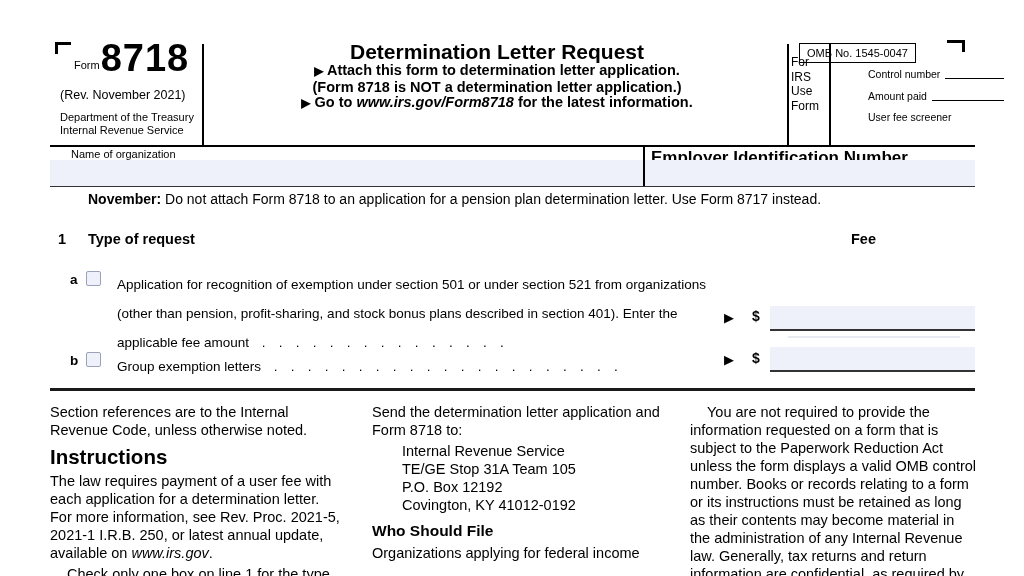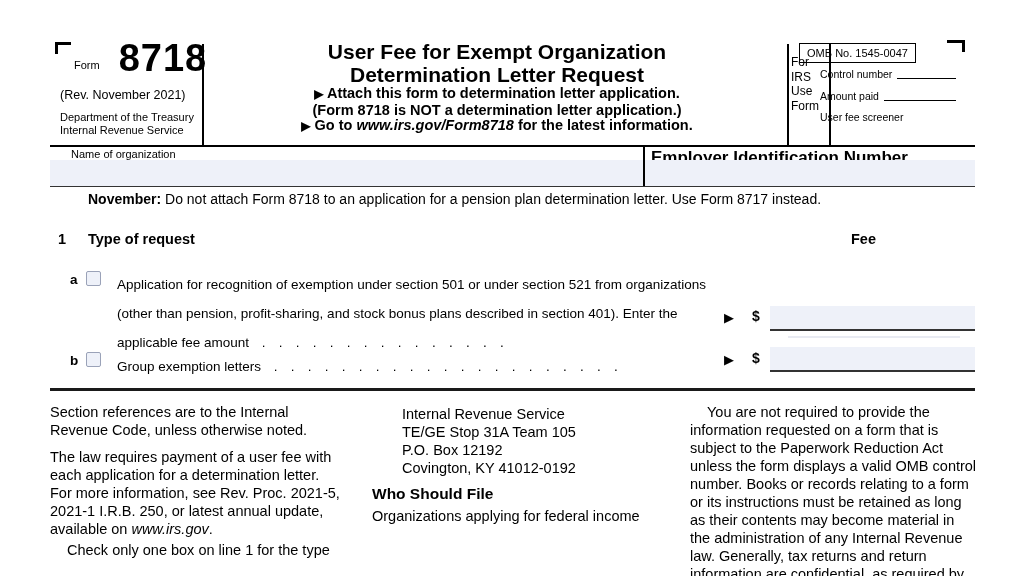--- a/index.html
+++ b/index.html
@@ -8,40 +8,40 @@
     position:relative; width:1024px; height:576px; overflow:hidden;
     background:#ffffff; color:#000;
     font-family:"Liberation Sans", sans-serif;
   }
   .abs { position:absolute; }
 
   
   .bracket-tl { left:55px; top:42px; width:16px; height:12px; border-left:3px solid #000; border-top:3px solid #000; }
   .form-id { left:74px; top:42px; display:flex; align-items:flex-end; }
   .form-word { font-size:11px; line-height:11px; padding-bottom:3px; }
-  .form-number { font-size:38px; font-weight:bold; line-height:32px; margin-left:19px; letter-spacing:1px; }
+  .form-number { font-size:38px; font-weight:bold; line-height:32px; margin-left:1px; letter-spacing:1px; }
   .revision { left:60px; top:88px; font-size:12.5px; }
   .dept { left:60px; top:111px; font-size:11px; line-height:13px; }
   .vline { width:2px; background:#000; }
   .v1 { left:202px; top:44px; height:101px; }
   .v2 { left:787px; top:44px; height:101px; }
   .v3 { left:829px; top:44px; height:101px; }
 
   .title-block { left:212px; top:40px; width:570px; text-align:center; }
   .title-line { font-size:21px; font-weight:bold; line-height:23px; }
   .title-subs { }
   .sub-line { font-size:14.5px; font-weight:bold; line-height:15.5px; }
   .sub-line .em { font-style:italic; }
   .arrow-glyph { font-size:12px; }
 
   .irs-use { left:791px; top:55px; width:36px; font-size:12px; font-weight:normal; line-height:14.5px; }
   .omb-box { left:799px; top:43px; width:117px; height:20px; border:1.5px solid #000;
              display:flex; align-items:center; justify-content:center; font-size:11px; }
   .bracket-tr { left:947px; top:40px; width:18px; height:12px; border-right:3px solid #000; border-top:3px solid #000; }
-  .iu-row { left:820px; width:136px; display:flex; font-size:10.5px; }
+  .iu-row { left:868px; width:136px; display:flex; font-size:10.5px; }
   .iu-row .fill-line { flex:1; border-bottom:1px solid #000; margin-left:5px; height:11px; }
   .iu-r1 { top:68px; } .iu-r2 { top:90px; } .iu-r3 { top:111px; }
 
   .hline { background:#000; }
   .header-line { left:50px; top:145px; width:925px; height:2px; }
 
   
   .name-label { left:54px; top:148px; font-size:11px;padding-left:17px; }
   .ein-label  { left:651px; top:148px; font-size:17px; font-weight:bold; }
   .field-input { background:#eef1f9; border:none; outline:none; font-size:13px; padding:0 4px;
@@ -107,21 +107,20 @@
     <span class="form-number">8718</span>
   </div>
   <div class="abs revision">(Rev. November 2021)</div>
   <div class="abs dept">
     <div>Department of the Treasury</div>
     <div>Internal Revenue Service</div>
   </div>
   <div class="abs vline v1"></div>
 
   <div class="abs title-block">
-    <div class="title-line">User Fee for Exempt Organization</div>
     <div class="title-line">Determination Letter Request</div>
     <div class="title-subs">
       <div class="sub-line"><span class="arrow-glyph">▶</span><span> Attach this form to determination letter application.</span></div>
       <div class="sub-line">(Form 8718 is NOT a determination letter application.)</div>
       <div class="sub-line"><span class="arrow-glyph">▶</span><span> Go to </span><span class="em">www.irs.gov/Form8718</span><span> for the latest information.</span></div>
     </div>
   </div>
 
   <div class="abs vline v2"></div>
   <div class="abs irs-use">
@@ -179,25 +178,27 @@
     <span>Group exemption letters</span><span class="dots">   .   .   .   .   .   .   .   .   .   .   .   .   .   .   .   .   .   .   .   .   .</span>
   </div>
   <div class="abs fee-arrow ar-b">▶</div>
   <div class="abs dollar dl-b">$</div>
   <input class="abs fee-input fi-b" type="text" value="" style="">
 
   <div class="abs divider"></div>
 
   <div class="abs col col1">
     <p class="p-ref">Section references are to the Internal Revenue Code, unless otherwise noted.</p>
+    <div class="h-big">Instructions</div>
     <p><span>The law requires payment of a user fee with each application for a determination letter. For more information, see Rev. Proc. 2021-5, 2021-1 I.R.B. 250, or latest annual update, available on </span><span class="em">www.irs.gov</span><span>.</span></p>
     <p class="indent">Check only one box on line 1 for the type</p>
   </div>
 
   <div class="abs col col2">
+    <p>Send the determination letter application and Form 8718 to:</p>
     <div class="address">
       <div>Internal Revenue Service</div>
       <div>TE/GE Stop 31A Team 105</div>
       <div>P.O. Box 12192</div>
       <div>Covington, KY 41012-0192</div>
     </div>
     <div class="h-med2">Who Should File</div>
     <p>Organizations applying for federal income</p>
   </div>
 

